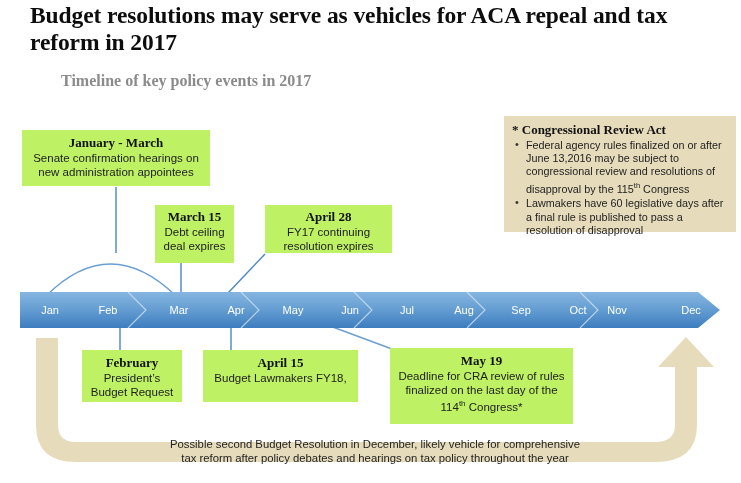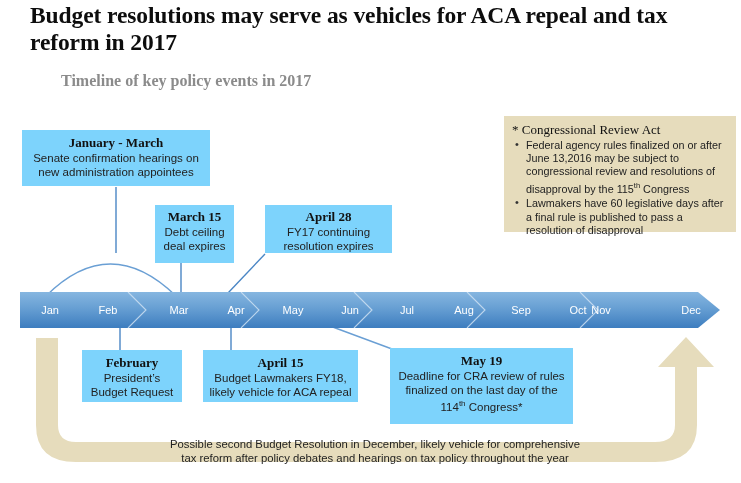--- a/index.html
+++ b/index.html
@@ -37,21 +37,21 @@
     text-align:center;color:#ffffff;font-size:11px;
     font-family:"Liberation Sans", sans-serif;
     pointer-events:none;white-space:nowrap;
   }
 
   
   #connectors{left:0;top:0;width:741px;height:483px;z-index:3;}
 
   
   .box{
-    background:#7dd3fc;
+    background:#bef264;
     z-index:6;
     box-sizing:border-box;
     padding:5px 6px 16px 6px;
     text-align:center;
   }
   .box .hd{
     font-family:"Liberation Serif", serif;
     font-weight:bold;font-size:13px;line-height:16px;color:#111;
     display:block;
   }
@@ -70,21 +70,21 @@
   #box-may19{left:390px;top:348px;width:183px;height:76px;}
 
   
   #box-cra{
     left:504px;top:116px;width:232px;height:116px;
     background:#e6dcbc;z-index:6;box-sizing:border-box;
     padding:6px 8px 6px 8px;text-align:left;
   }
   #box-cra .cra-hd{
     font-family:"Liberation Serif", serif;
-    font-weight:normal;font-size:13px;line-height:16px;color:#111;
+    font-weight:bold;font-size:13px;line-height:16px;color:#111;
     display:block;margin-bottom:1px;
   }
   #box-cra ul{margin:0;padding:0;list-style:none;}
   #box-cra li{
     position:relative;padding-left:14px;
     font-family:"Liberation Sans", sans-serif;
     font-size:10.8px;line-height:13.2px;color:#222;
     margin-bottom:2px;
   }
   #box-cra li:before{
@@ -177,21 +177,21 @@
   <div class="month-label" style="left:2px;width:56px;">Jan</div>
   <div class="month-label" style="left:60px;width:56px;">Feb</div>
   <div class="month-label" style="left:131px;width:56px;">Mar</div>
   <div class="month-label" style="left:188px;width:56px;">Apr</div>
   <div class="month-label" style="left:245px;width:56px;">May</div>
   <div class="month-label" style="left:302px;width:56px;">Jun</div>
   <div class="month-label" style="left:359px;width:56px;">Jul</div>
   <div class="month-label" style="left:416px;width:56px;">Aug</div>
   <div class="month-label" style="left:473px;width:56px;">Sep</div>
   <div class="month-label" style="left:530px;width:56px;">Oct</div>
-  <div class="month-label" style="left:553px;width:56px;">Nov</div>
+  <div class="month-label" style="left:569px;width:56px;">Nov</div>
   <div class="month-label" style="left:643px;width:56px;">Dec</div>
 </div>
 
 <div class="abs box" id="box-jan-mar">
   <span class="hd">January - March</span>
   <span class="bd">Senate confirmation hearings on</span>
   <span class="bd">new administration appointees</span>
 </div>
 
 <div class="abs box" id="box-mar15">
@@ -216,21 +216,20 @@
 
 <div class="abs box" id="box-feb">
   <span class="hd">February</span>
   <span class="bd">President’s</span>
   <span class="bd">Budget Request</span>
 </div>
 
 <div class="abs box" id="box-apr15">
   <span class="hd">April 15</span>
   <span class="bd">Budget Lawmakers FY18,</span>
-  <span class="bd">likely vehicle for ACA repeal</span>
 </div>
 
 <div class="abs box" id="box-may19">
   <span class="hd">May 19</span>
   <span class="bd">Deadline for CRA review of rules</span>
   <span class="bd">finalized on the last day of the</span>
   <span class="bd"><span>114</span><sup>th</sup><span> Congress*</span></span>
 </div>
 
 </body></html>

